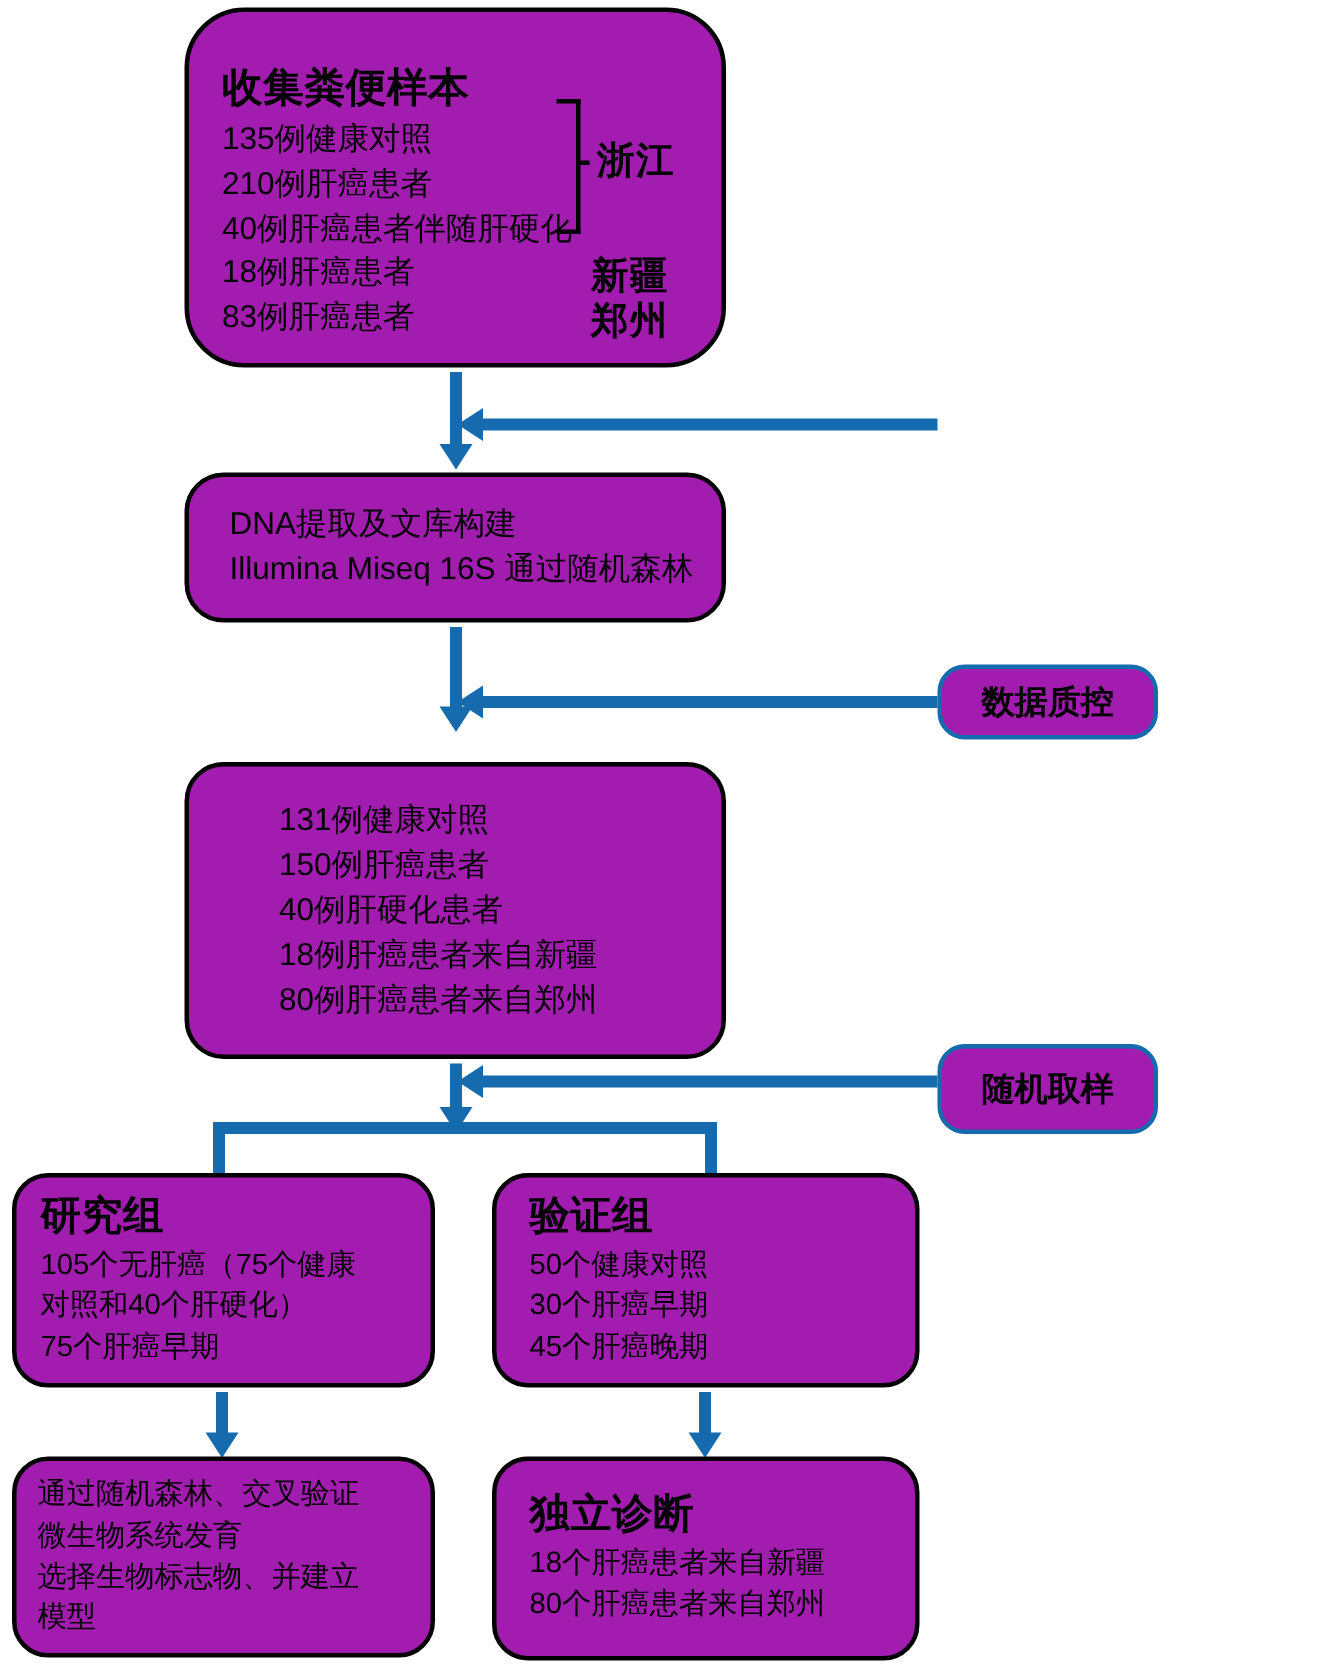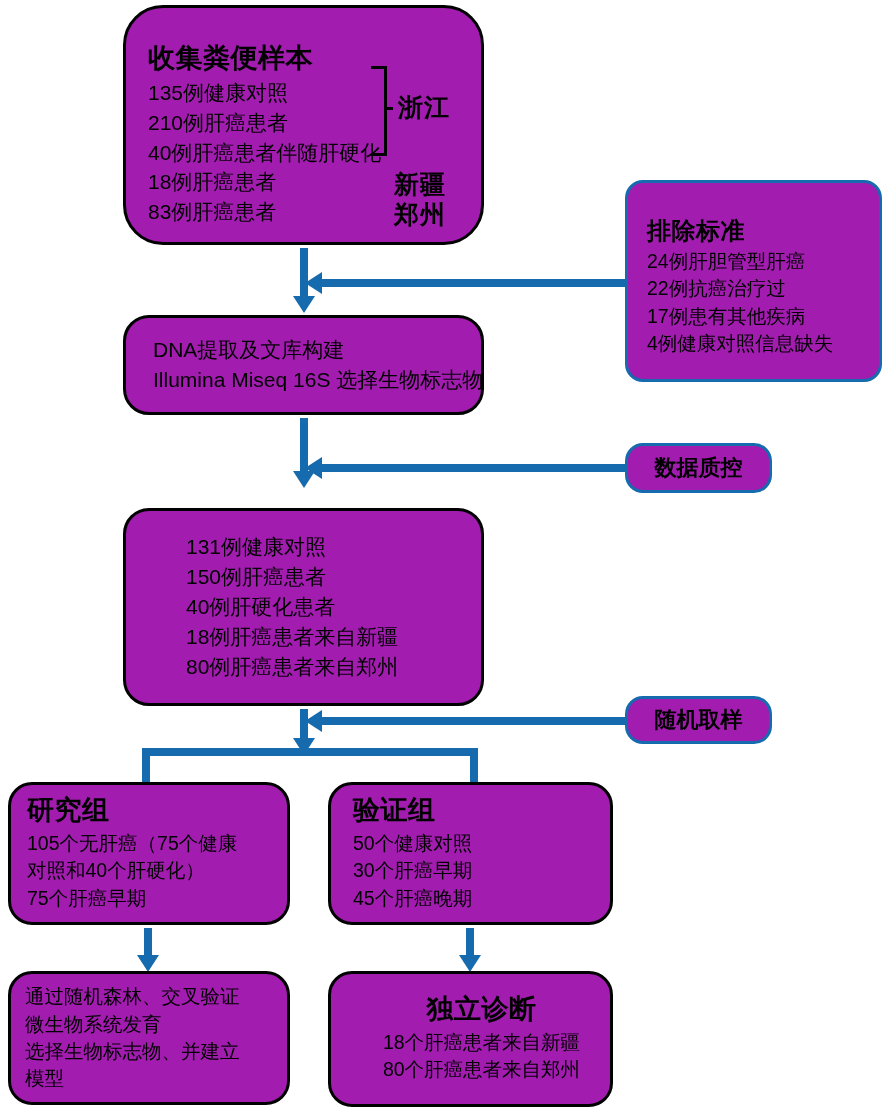--- a/index.html
+++ b/index.html
@@ -80,32 +80,32 @@
 
   #box-dna{left:123px;top:315px;width:361px;height:100px;border-radius:26px;}
   #box-dna .inner{padding:0 0 0 27px;}
 
   #box-qc{left:625px;top:443px;width:147px;height:50px;}
   #box-qc .inner{padding:0;}
 
   #box-after-qc{left:123px;top:508px;width:361px;height:198px;border-radius:26px;}
   #box-after-qc .inner{padding:0 0 0 32px;margin-left:28px;}
 
-  #box-sampling{left:625px;top:696px;width:147px;height:48px;}
+  #box-sampling{left:625px;top:696px;width:147px;height:60px;}
 
   #box-study{left:8px;top:782px;width:282px;height:143px;border-radius:24px;}
   #box-study .inner{padding:0 0 0 16px;border-radius:11px;}
 
   #box-validate{left:328px;top:782px;width:285px;height:143px;border-radius:24px;}
   #box-validate .inner{padding:0 0 0 22px;}
 
   #box-model{left:8px;top:971px;width:282px;height:134px;border-radius:24px;}
   #box-model .inner{padding:0 0 0 14px;}
 
-  #box-diag{left:328px;top:971px;width:285px;height:136px;border-radius:24px;text-align:center;}
+  #box-diag{left:328px;top:971px;width:285px;height:136px;border-radius:24px;}
   #box-diag .inner{padding:0 0 0 22px;}
 
   
   .conn{position:absolute;background:#156BAE;}
   .vline{width:8px;}
   .hline{height:8px;}
   .arrowdown{
     position:absolute;
     width:0;height:0;
     border-left:11px solid transparent;
@@ -135,40 +135,31 @@
       <div class="line">83例肝癌患者</div>
     </div>
 
     <div class="bracket" style="left:245px;top:58px;height:84px;"></div>
     <div class="bracket-tick" style="left:258px;top:99px;"></div>
     <div class="region" style="left:272px;top:85px;">浙江</div>
     <div class="region" style="left:268px;top:162px;">新疆</div>
     <div class="region" style="left:268px;top:192px;">郑州</div>
   </div>
 
-  <div class="node blue" id="box-exclusion">
-    <div class="inner">
-      <div class="title sm">排除标准</div>
-      <div class="line sm">24例肝胆管型肝癌</div>
-      <div class="line sm">22例抗癌治疗过</div>
-      <div class="line sm">17例患有其他疾病</div>
-      <div class="line sm">4例健康对照信息缺失</div>
-    </div>
-  </div>
 
   <div class="conn vline" style="left:300px;top:248px;height:50px;"></div>
   <div class="arrowdown" style="left:293px;top:296px;"></div>
 
   <div class="conn hline" style="left:320px;top:279px;width:305px;"></div>
   <div class="arrowleft" style="left:305px;top:272px;"></div>
 
   <div class="node" id="box-dna">
     <div class="inner">
       <div class="line">DNA提取及文库构建</div>
-      <div class="line">Illumina Miseq 16S 选择生物标志物</div>
+      <div class="line">Illumina Miseq 16S 通过随机森林</div>
     </div>
   </div>
 
   <div class="node blue" id="box-qc">
     <div class="inner">
       <div class="centerlabel">数据质控</div>
     </div>
   </div>
 
   <div class="conn vline" style="left:300px;top:418px;height:55px;"></div>

